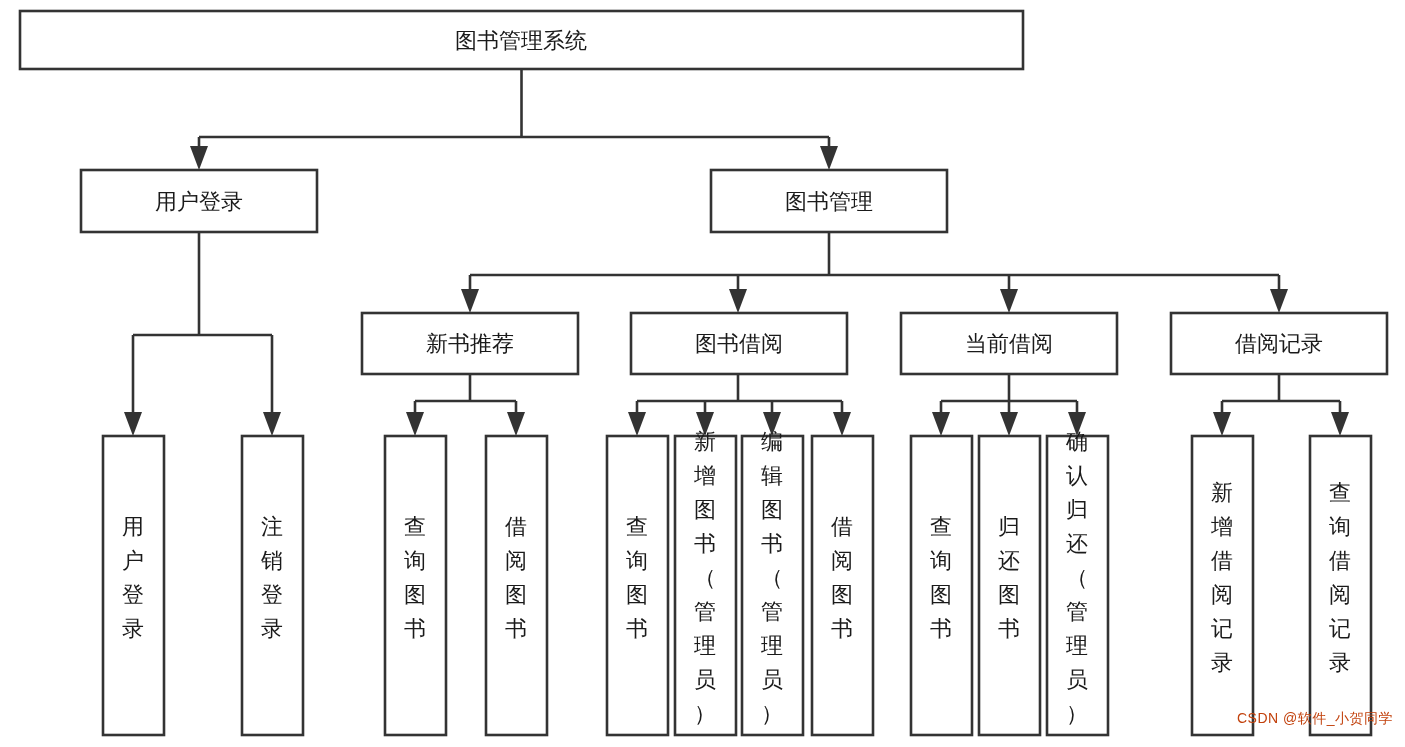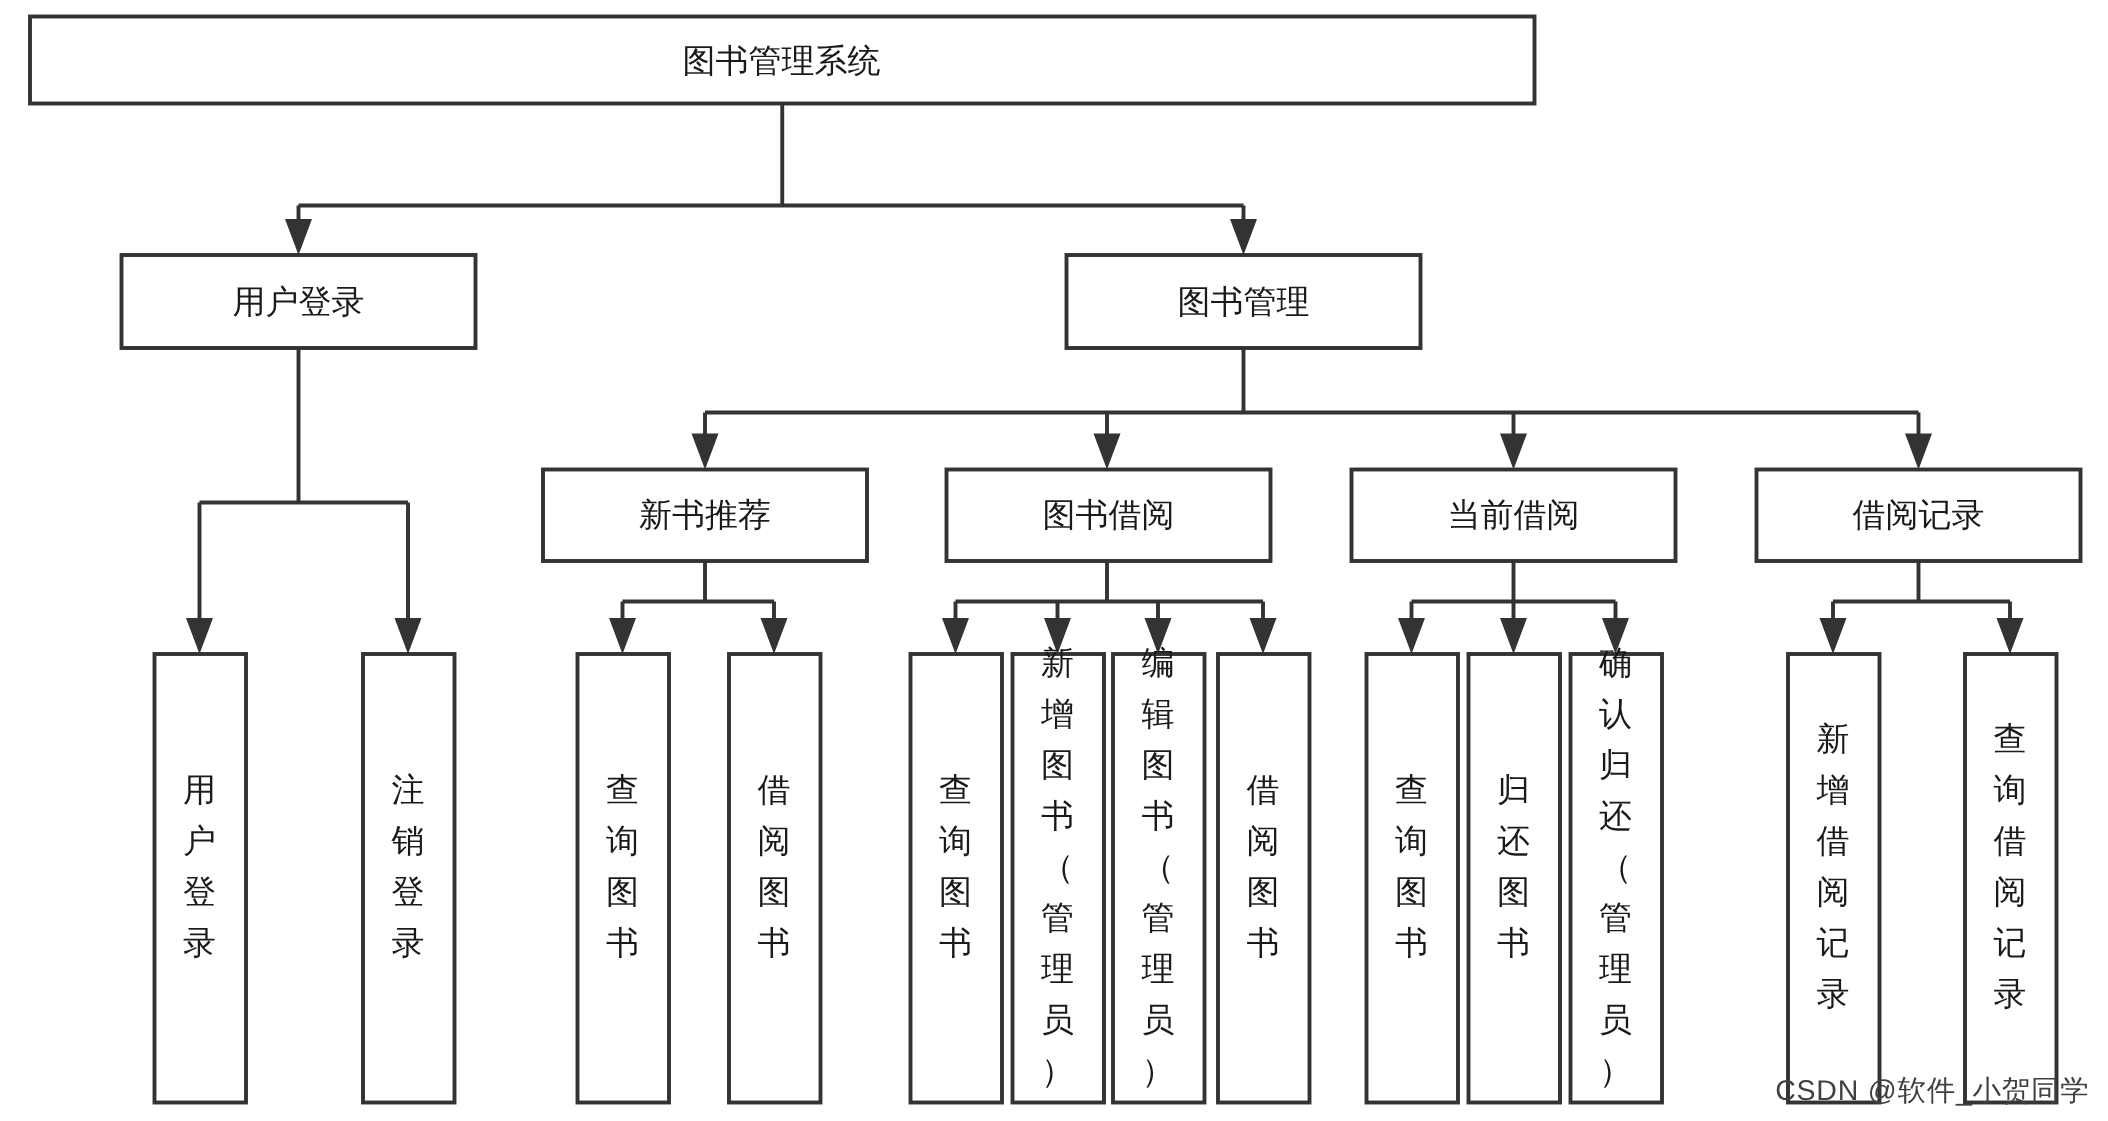--- a/index.html
+++ b/index.html
@@ -52,24 +52,24 @@
     fill: none;
     stroke-linecap: butt;
   }
   .arrow-head {
     fill: #333333;
     stroke: none;
   }
   .watermark {
     position: absolute;
     right: 12px;
-    bottom: 7px;
-    font-family: "Liberation Sans", "DejaVu Sans", sans-serif;
-    font-size: 19px;
-    color: #404040;
+    bottom: 19px;
+    font-family: "Liberation Sans", "DejaVu Sans", sans-serif;
+    font-size: 14px;
+    color: #c2410c;
     white-space: nowrap;
     letter-spacing: 0.5px;
     user-select: none;
   }
 </style>
 </head>
 <body>
 
 <div id="diagram-root">
 

